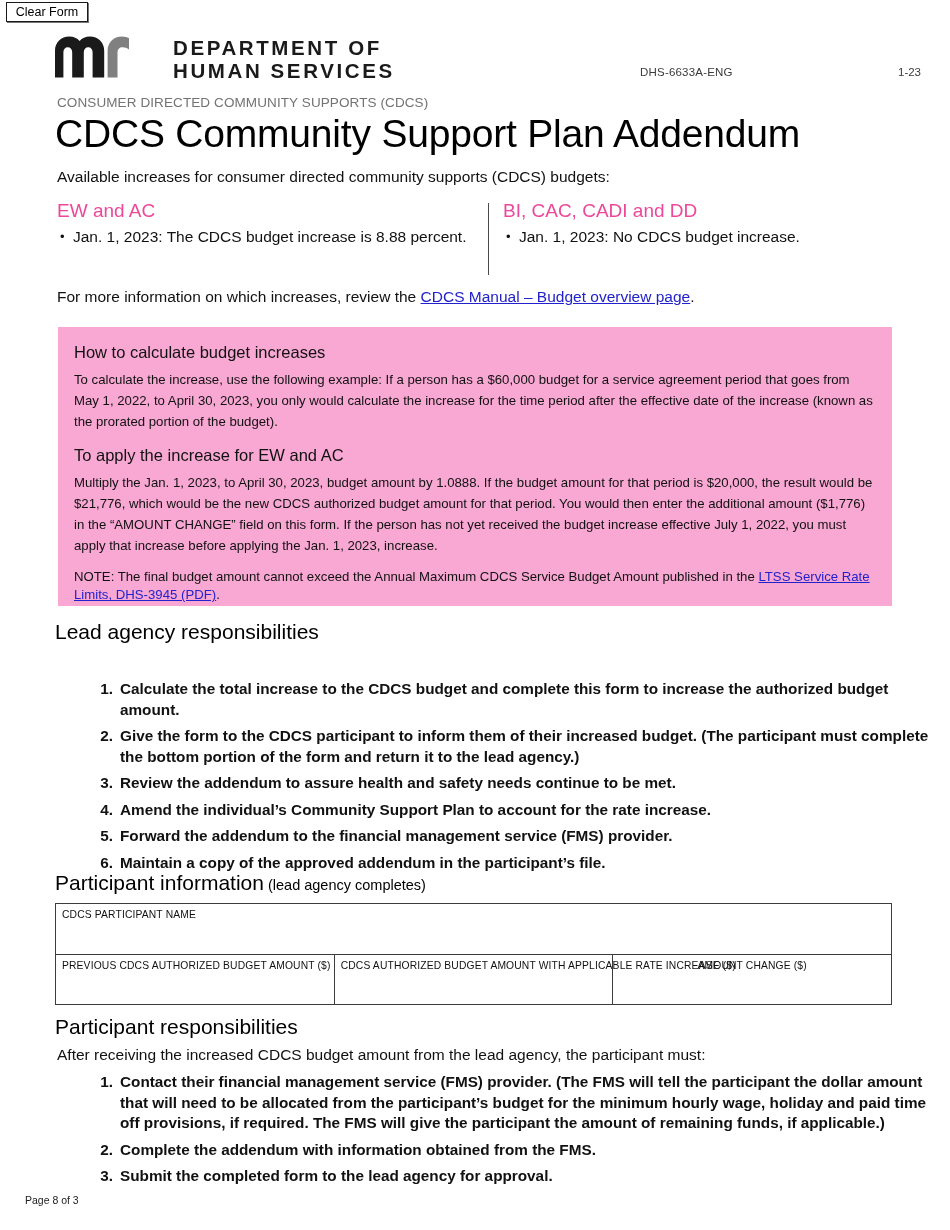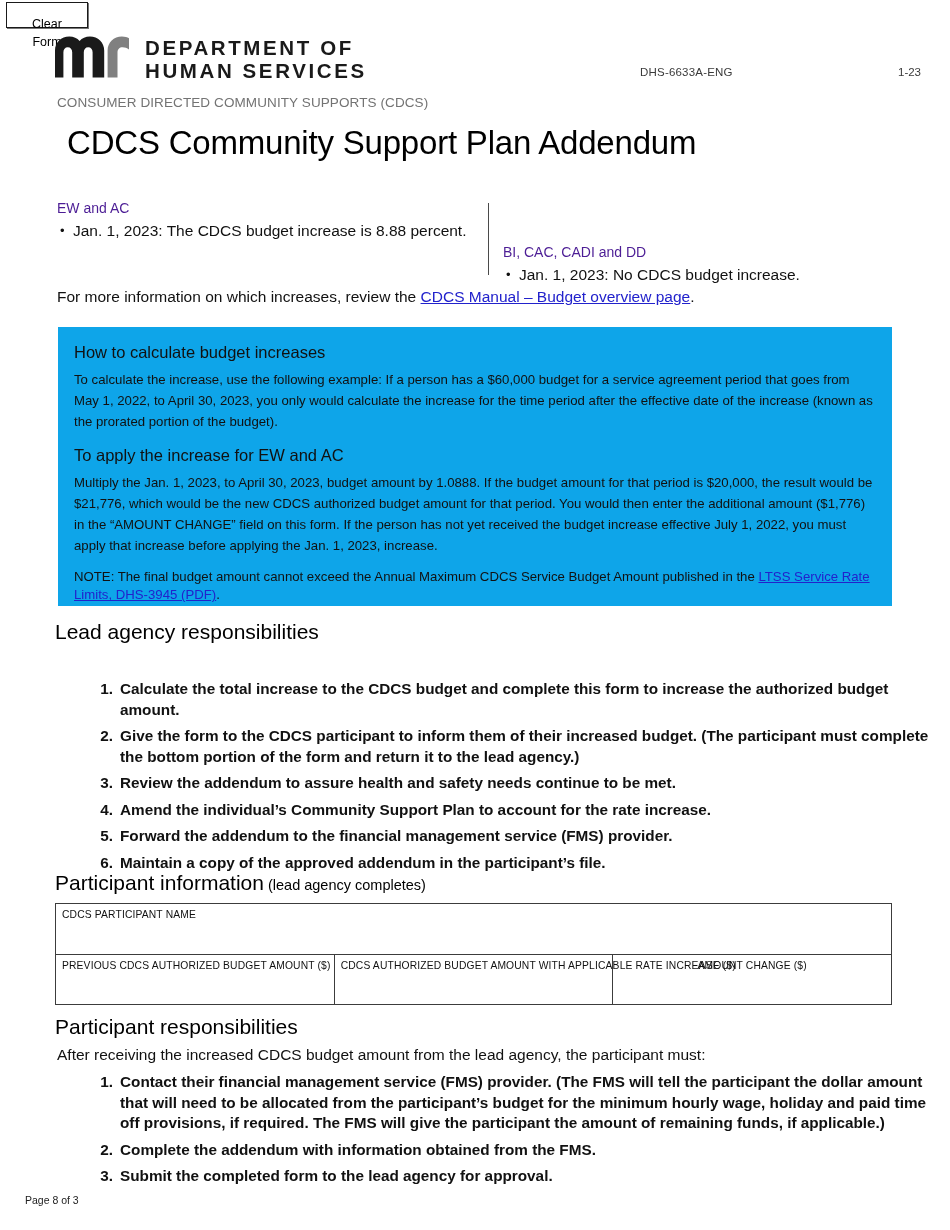--- a/index.html
+++ b/index.html
@@ -26,39 +26,40 @@
     height: 20px;
     background: #ffffff;
     border: 1.5px solid #1a1a1a;
     box-shadow: 1px 1px 0 #777;
     font-family: "Liberation Sans", sans-serif;
     font-size: 12.5px;
     line-height: 18px;
     text-align: center;
     color: #000;
     cursor: pointer;
-    padding: 12px;
+    padding: 0;
     box-sizing: border-box;
   }
 
   
   .page {
     position: absolute;
     left: 0; top: 0;
     width: 950px;
     height: 1230px;
   }
 
   
   .logo-block {
     position: absolute;
     left: 55px;
     top: 36px;
     display: flex;
     align-items: center;
+    gap: 28px;
   }
   .logo-mark { display: block; }
   .logo-words {
     margin-left: 16px;
     font-family: "Liberation Sans", sans-serif;
     font-weight: bold;
     font-size: 20.5px;
     letter-spacing: 2.6px;
     line-height: 23px;
     color: #1a1a1a;
@@ -85,25 +86,25 @@
     left: 57px;
     top: 95px;
     font-size: 13.5px;
     letter-spacing: 0.1px;
     color: #737373;
   }
   .main-title {
     position: absolute;
     left: 55px;
     top: 112px;
-    font-size: 33px;
+    font-size: 39px;
     font-weight: normal;
     letter-spacing: -0.2px;
     color: #000;
-    margin: 12px;
+    margin: 0;
     white-space: nowrap;
   }
   .intro-line {
     position: absolute;
     left: 57px;
     top: 168px;
     font-size: 15.5px;
     color: #111;
   }
 
@@ -112,25 +113,24 @@
     position: absolute;
     left: 57px;
     top: 200px;
     width: 420px;
   }
   .col-right {
     position: absolute;
     left: 503px;
     top: 200px;
     width: 410px;
-    margin-top: 44px;
   }
   .col-head {
-    font-size: 14px;
-    color: #4c1d95;
+    font-size: 19px;
+    color: #ec4899;
     margin: 0 0 4px 0;
     font-weight: normal;
   }
   .bullets { margin: 0; padding: 0; list-style: none; }
   .bullets li {
     font-size: 15.5px;
     line-height: 22.5px;
     color: #111;
     padding-left: 16px;
     position: relative;
@@ -163,21 +163,21 @@
     text-decoration: underline;
   }
 
   
   .gray-box {
     position: absolute;
     left: 58px;
     top: 327px;
     width: 834px;
     height: 279px;
-    background: #0ea5e9;
+    background: #f9a8d4;
     box-sizing: border-box;
   }
   .gb-inner {
     padding: 16px 18px 0 16px;
   }
   .gb-head {
     font-size: 16.5px;
     font-weight: normal;
     color: #111;
     margin: 0 0 7px 0;
@@ -293,20 +293,21 @@
       <span>DEPARTMENT OF</span><br>
       <span>HUMAN SERVICES</span>
     </span>
   </div>
 
   <div class="doc-number">DHS-6633A-ENG</div>
   <div class="doc-rev">1-23</div>
 
   <div class="eyebrow">CONSUMER DIRECTED COMMUNITY SUPPORTS (CDCS)</div>
   <h1 class="main-title">CDCS Community Support Plan Addendum</h1>
+  <div class="intro-line">Available increases for consumer directed community supports (CDCS) budgets:</div>
 
   <div class="col-left">
     <h2 class="col-head">EW and AC</h2>
     <ul class="bullets">
       <li>Jan. 1, 2023: The CDCS budget increase is 8.88 percent.</li>
     </ul>
   </div>
   <div class="col-divider"></div>
   <div class="col-right">
     <h2 class="col-head">BI, CAC, CADI and DD</h2>

